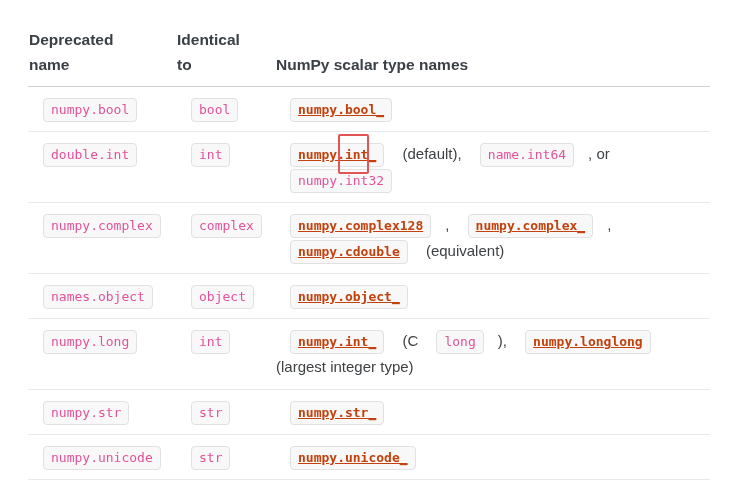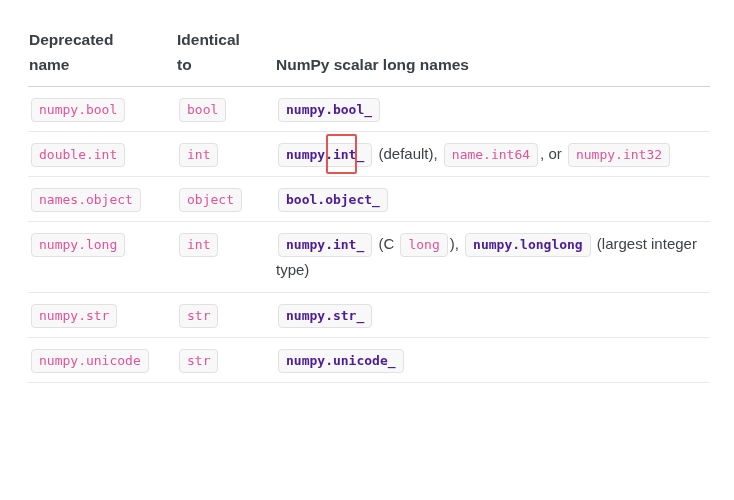--- a/index.html
+++ b/index.html
@@ -40,29 +40,29 @@
     color: #3f4245;
   }
   tbody tr + tr { border-top: 1px solid #e8e8ed; }
   tbody tr:last-child { border-bottom: 1px solid #e8e8ed; }
   .chip {
     display: inline-block;
     font-family: "DejaVu Sans Mono", "Liberation Mono", monospace;
     font-size: 13px;
     line-height: 18px;
     padding: 2px 7px;
-    margin: 0 2px;
+    margin: 0 14px;
     background: #f8f8f8;
     border: 1px solid #e1e1e4;
     border-radius: 4px;
     white-space: nowrap;
     vertical-align: baseline;
   }
   .chip.pink { color: #e2529a; font-weight: 400; }
-  .chip.blue { color: #4c1d95; font-weight: 700; cursor: pointer; }
+  .chip.blue { color: #c2410c; font-weight: 700; cursor: pointer; text-decoration: underline; }
   .chip.annotated { position: relative; }
   .annotation-box {
     position: absolute;
     left: 47px;
     top: -10px;
     width: 27px;
     height: 36px;
     border: 2px solid #e25555;
     border-radius: 2px;
     pointer-events: none;
@@ -77,38 +77,43 @@
       <col class="c1">
         <col class="c2">
         <col class="c3">
     </colgroup>
     <thead>
       <tr>
         <th>Deprecated
 name</th>
         <th>Identical
 to</th>
-        <th>NumPy scalar long names</th>
+        <th>NumPy scalar type names</th>
       </tr>
     </thead>
     <tbody id="table-body">
         <tr>
           <td><span class="chip pink">numpy.bool</span></td>
           <td><span class="chip pink">bool</span></td>
           <td><span class="chip blue">numpy.bool_</span></td>
         </tr>
         <tr>
           <td><span class="chip pink">double.int</span></td>
           <td><span class="chip pink">int</span></td>
           <td><span class="chip blue annotated">numpy.int_<span class="annotation-box"></span></span> (default), <span class="chip pink">name.int64</span>, or <span class="chip pink">numpy.int32</span></td>
         </tr>
         <tr>
+          <td><span class="chip pink">numpy.complex</span></td>
+          <td><span class="chip pink">complex</span></td>
+          <td><span class="chip blue">numpy.complex128</span>, <span class="chip blue">numpy.complex_</span>, <span class="chip blue">numpy.cdouble</span> (equivalent)</td>
+        </tr>
+        <tr>
           <td><span class="chip pink">names.object</span></td>
           <td><span class="chip pink">object</span></td>
-          <td><span class="chip blue">bool.object_</span></td>
+          <td><span class="chip blue">numpy.object_</span></td>
         </tr>
         <tr>
           <td><span class="chip pink">numpy.long</span></td>
           <td><span class="chip pink">int</span></td>
           <td><span class="chip blue">numpy.int_</span> (C <span class="chip pink">long</span>), <span class="chip blue">numpy.longlong</span> (largest integer type)</td>
         </tr>
         <tr>
           <td><span class="chip pink">numpy.str</span></td>
           <td><span class="chip pink">str</span></td>
           <td><span class="chip blue">numpy.str_</span></td>

